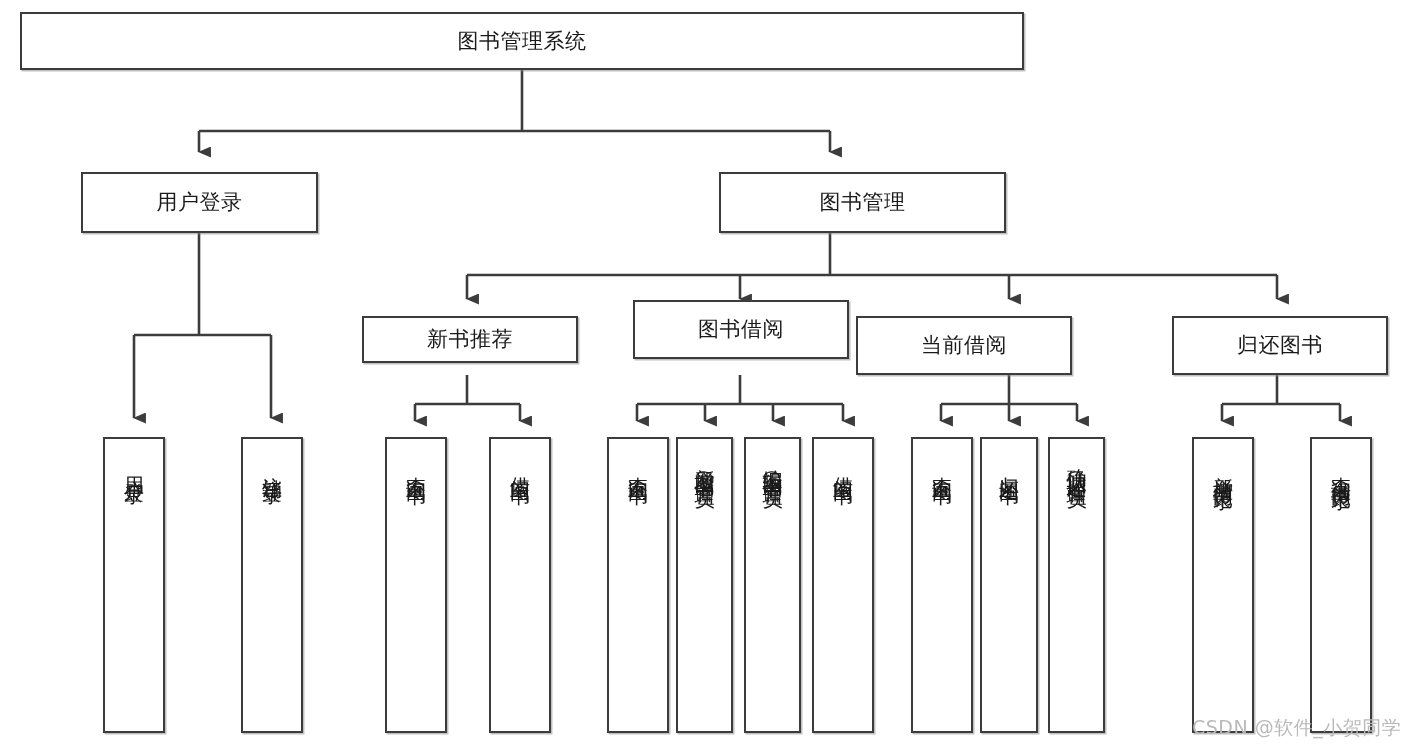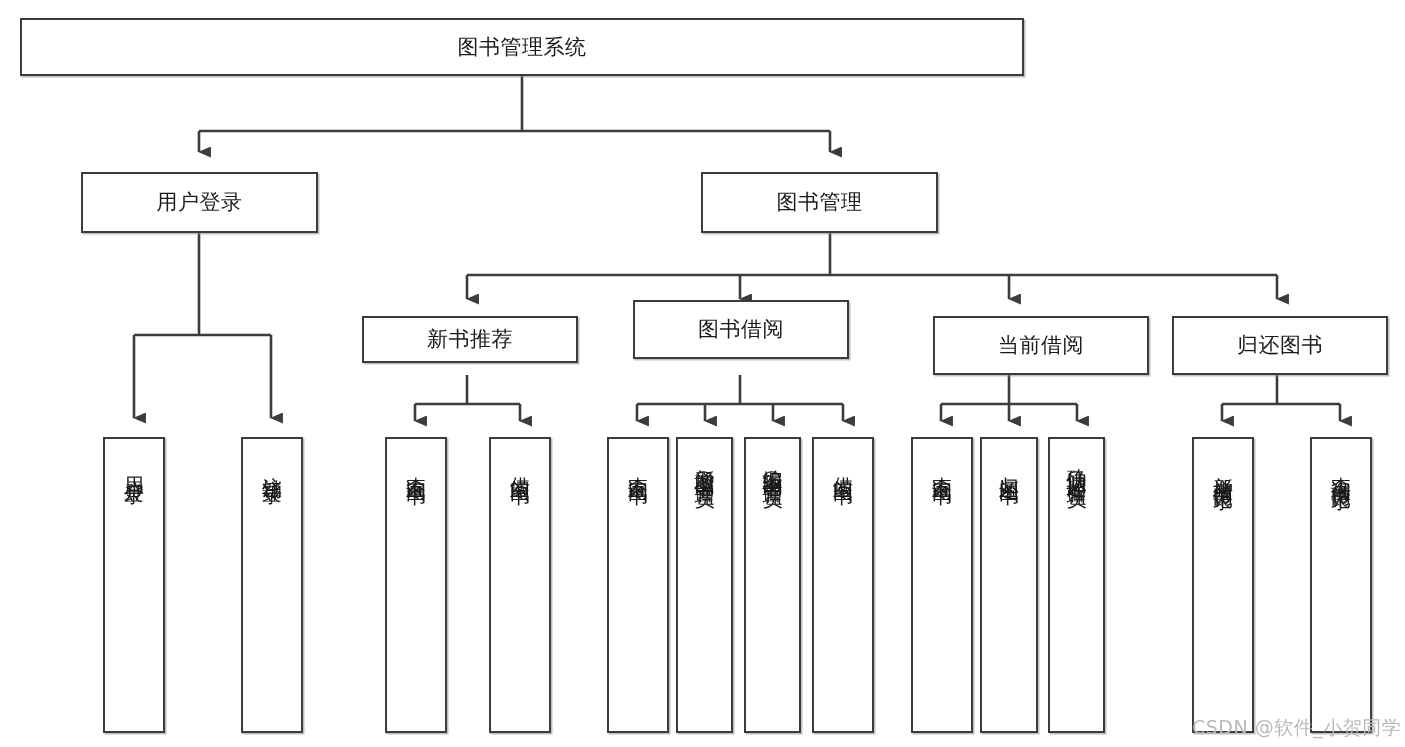--- a/index.html
+++ b/index.html
@@ -116,41 +116,41 @@
       <path d="M 1009 404 L 1009 421" marker-end="url(#arrow)"></path>
       <path d="M 1077 404 L 1077 421" marker-end="url(#arrow)"></path>
 
       <path d="M 1277 375 L 1277 404"></path>
       <path d="M 1222 404 L 1340 404"></path>
       <path d="M 1222 404 L 1222 421" marker-end="url(#arrow)"></path>
       <path d="M 1340 404 L 1340 421" marker-end="url(#arrow)"></path>
     </g>
   </svg>
 
-  <div class="node" style="left:20px; top:18px; width:1004px; height:58px;">
+  <div class="node" style="left:20px; top:12px; width:1004px; height:58px;">
     <span class="node-label">图书管理系统</span>
   </div>
 
   <div class="node" style="left:81px; top:172px; width:237px; height:61px;">
     <span class="node-label">用户登录</span>
   </div>
 
-  <div class="node" style="left:701px; top:172px; width:237px; height:61px;">
+  <div class="node" style="left:719px; top:172px; width:287px; height:61px;">
     <span class="node-label">图书管理</span>
   </div>
 
   <div class="node" style="left:362px; top:316px; width:216px; height:47px;">
     <span class="node-label">新书推荐</span>
   </div>
 
   <div class="node" style="left:633px; top:300px; width:216px; height:59px;">
     <span class="node-label">图书借阅</span>
   </div>
 
-  <div class="node" style="left:933px; top:316px; width:216px; height:59px;">
+  <div class="node" style="left:856px; top:316px; width:216px; height:59px;">
     <span class="node-label">当前借阅</span>
   </div>
 
   <div class="node" style="left:1172px; top:316px; width:216px; height:59px;">
     <span class="node-label">归还图书</span>
   </div>
 
   <div class="node vertical" style="left:103px; top:437px; width:62px; height:296px;">
     <span class="node-label">用户登录</span>
   </div>

